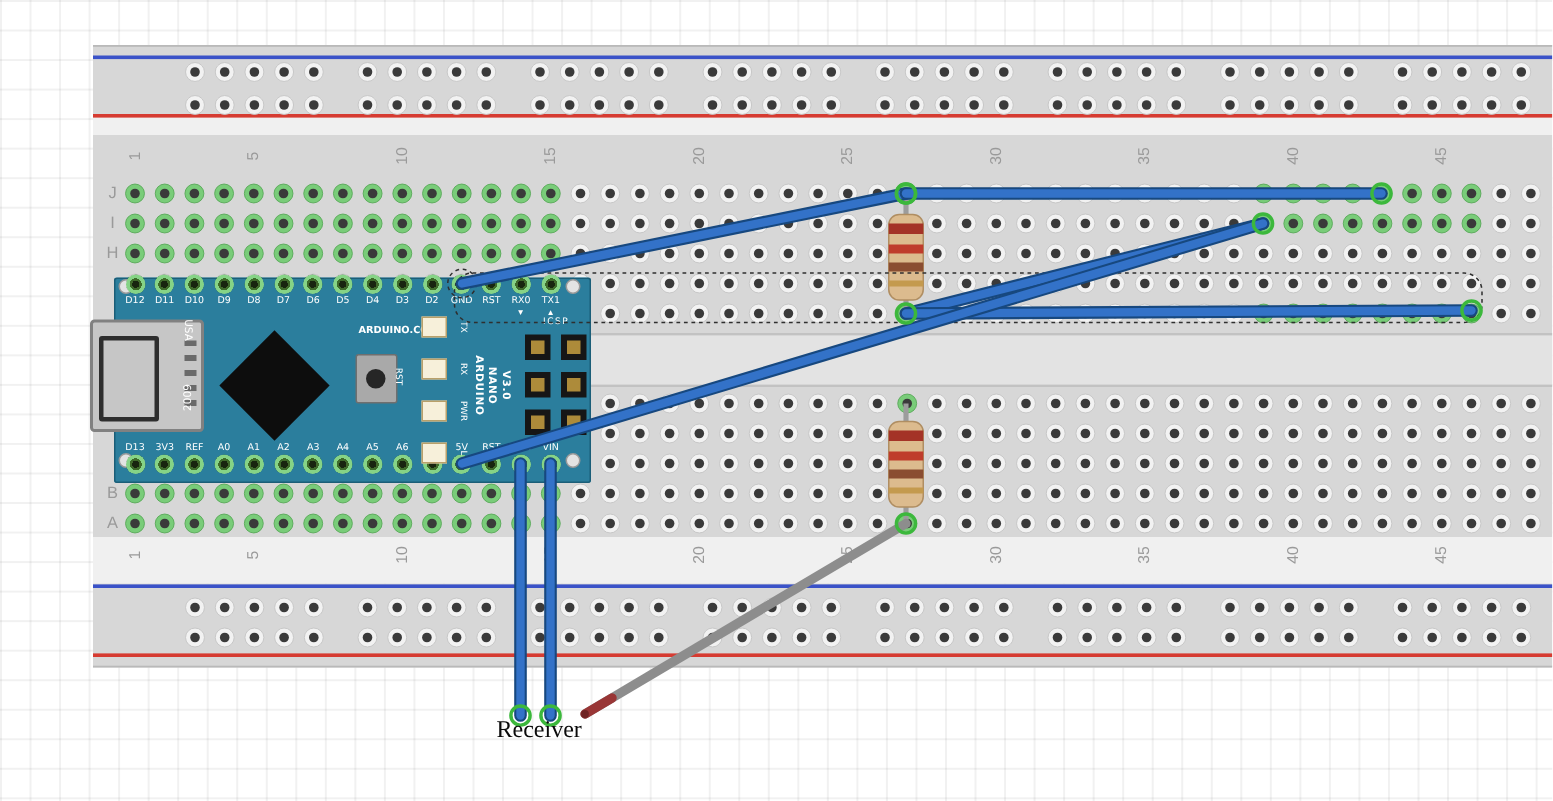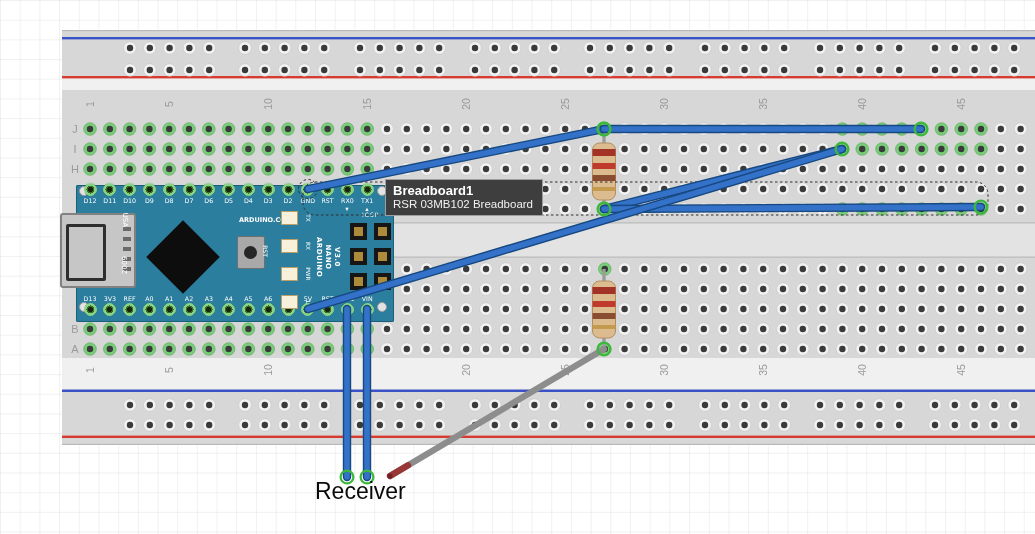--- a/index.html
+++ b/index.html
@@ -46,21 +46,21 @@
     background:linear-gradient(#2c2c2c,#141414);box-shadow:0 2px 2px rgba(0,0,0,.35);}
   #chip .notch{position:absolute;left:5px;top:17px;width:5px;height:18px;background:#3f3f3f;border-radius:3px;}
   #chip .chip-label{position:absolute;left:24px;top:15px;color:#ececec;font-size:17px;font-weight:bold;
     font-family:"DejaVu Sans Mono",monospace;letter-spacing:2.5px;}
   .nub{position:absolute;width:8px;height:7px;background:#4e4e4e;border-radius:1px;}
   
   #tooltip{position:absolute;left:385px;top:179px;background:#3e3e3e;border:1px solid #9e9e9e;
     padding:3px 9px 4px 7px;white-space:nowrap;z-index:30;}
   #tooltip .t1{color:#fff;font-size:13px;font-weight:bold;line-height:15px;}
   #tooltip .t2{color:#f0f0f0;font-size:11.5px;line-height:13px;}
-  #receiver{position:absolute;left:315px;top:478px;font-family:Liberation Sans, sans-serif;font-size:23px;color:#0a0a0a;z-index:31;}
+  #receiver{position:absolute;left:315px;top:478px;font-family:Liberation Serif, serif;font-size:16px;color:#0a0a0a;z-index:31;padding-left:16px;}
 </style>
 </head>
 <body>
 
 <div id="stage">
 
   <svg id="board-svg" width="1035" height="534">
       <g>
         <rect x="62" y="30" width="973" height="48" fill="#d7d7d7"></rect>
         <rect x="62" y="78" width="973" height="12" fill="#f0f0f0"></rect>
@@ -1561,19 +1561,15 @@
       <circle cx="604" cy="129" r="6.4" fill="none" stroke="#3cb83c" stroke-width="2.3"></circle>
       <circle cx="921" cy="129" r="6.4" fill="none" stroke="#3cb83c" stroke-width="2.3"></circle>
       <circle cx="604" cy="209" r="6.4" fill="none" stroke="#3cb83c" stroke-width="2.3"></circle>
       <circle cx="842" cy="149" r="6.4" fill="none" stroke="#3cb83c" stroke-width="2.3"></circle>
       <circle cx="981" cy="207" r="6.4" fill="none" stroke="#3cb83c" stroke-width="2.3"></circle>
       <circle cx="347" cy="477" r="6.4" fill="none" stroke="#3cb83c" stroke-width="2.3"></circle>
       <circle cx="367" cy="477" r="6.4" fill="none" stroke="#3cb83c" stroke-width="2.3"></circle>
       <circle cx="604" cy="349" r="6.4" fill="none" stroke="#3cb83c" stroke-width="2.3"></circle>
     </svg>
 
-  <div id="tooltip">
-    <div class="t1">Breadboard1</div>
-    <div class="t2">RSR 03MB102 Breadboard</div>
-  </div>
 
   <div id="receiver">Receiver</div>
 </div>
 
 </body></html>

